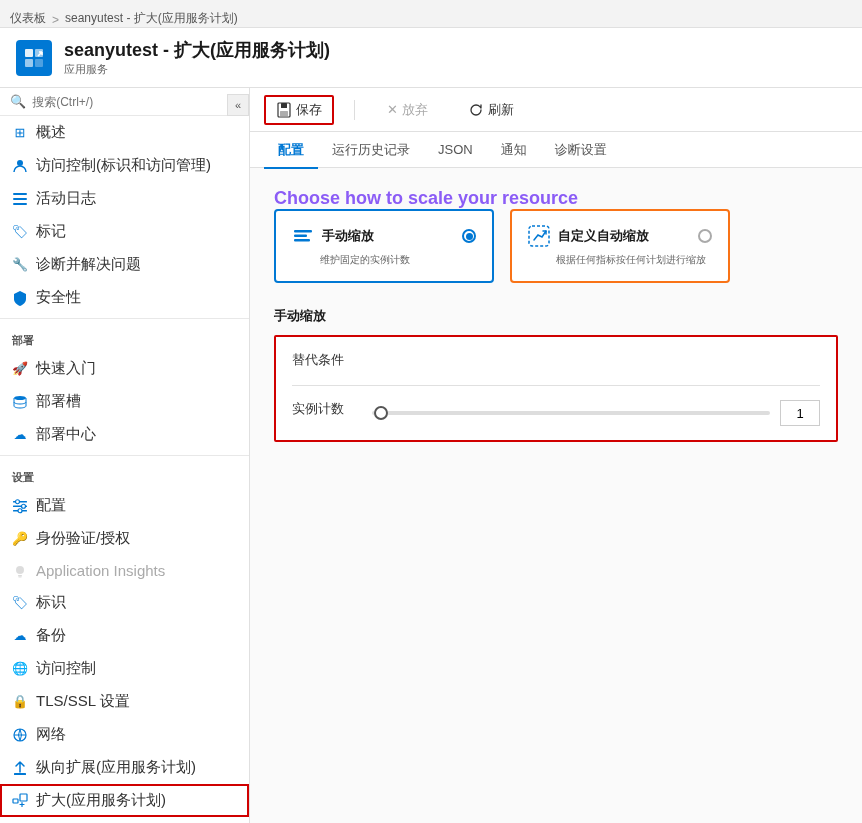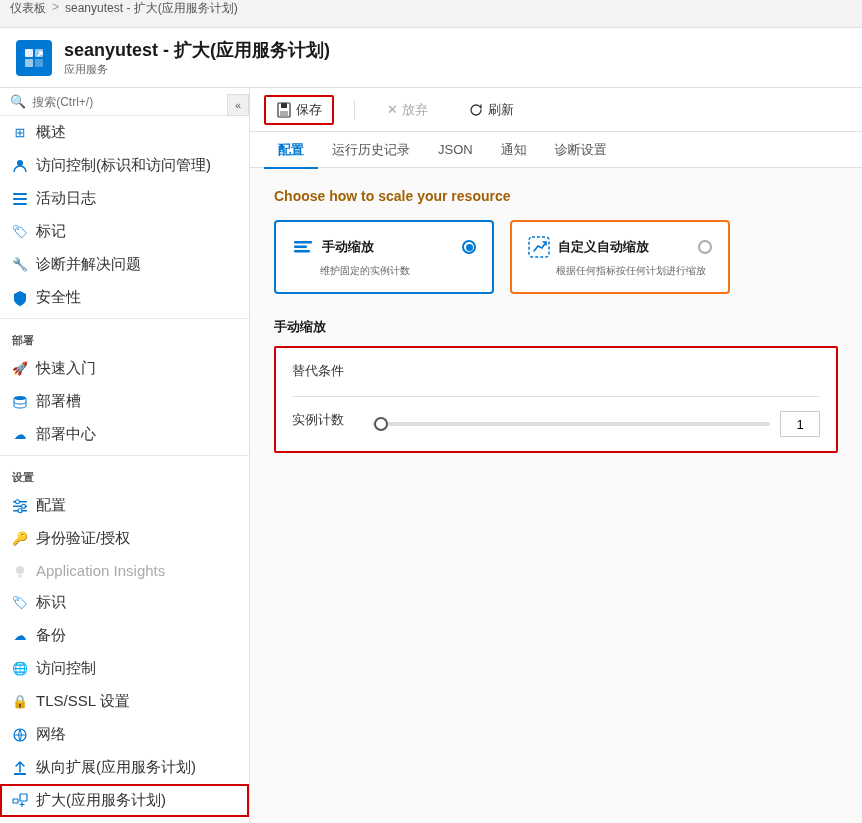--- a/index.html
+++ b/index.html
@@ -4,21 +4,21 @@
   <style>
     * { box-sizing: border-box; margin: 0; padding: 0; }
     body { font-family: 'Segoe UI', Arial, sans-serif; font-size: 13px; color: #333; background: #f3f3f3; height: 823px; width: 862px; overflow: hidden; }
 
     
     .breadcrumb-bar {
       height: 28px;
       background: #f3f3f3;
       border-bottom: 1px solid #e0e0e0;
       display: flex;
-      align-items: flex-start;
+      align-items: flex-end;
       padding: 0 10px;
       font-size: 12px;
       color: #555;
       gap: 6px;
     }
     .breadcrumb-separator { color: #999; }
 
     
     .page-header {
       background: #fff;
@@ -144,21 +144,21 @@
       color: #555;
       border-bottom: 2px solid transparent;
       position: relative;
       top: 1px;
     }
     .tab.active { color: #0078d4; border-bottom: 2px solid #0078d4; font-weight: 600; }
 
     
     .main-content { flex: 1; padding: 20px 24px; overflow-y: auto; background: #fafafa; }
 
-    .section-title { font-size: 14px; font-weight: 600; margin-bottom: 16px; color: #a16207; }
+    .section-title { font-size: 18px; font-weight: 600; color: #8b5cf6; }
 
     
     .scale-cards { display: flex; gap: 16px; margin-bottom: 24px; }
     .scale-card {
       border: 2px solid #f97316;
       border-radius: 4px;
       padding: 14px 16px;
       width: 220px;
       cursor: pointer;
       background: #fff;

